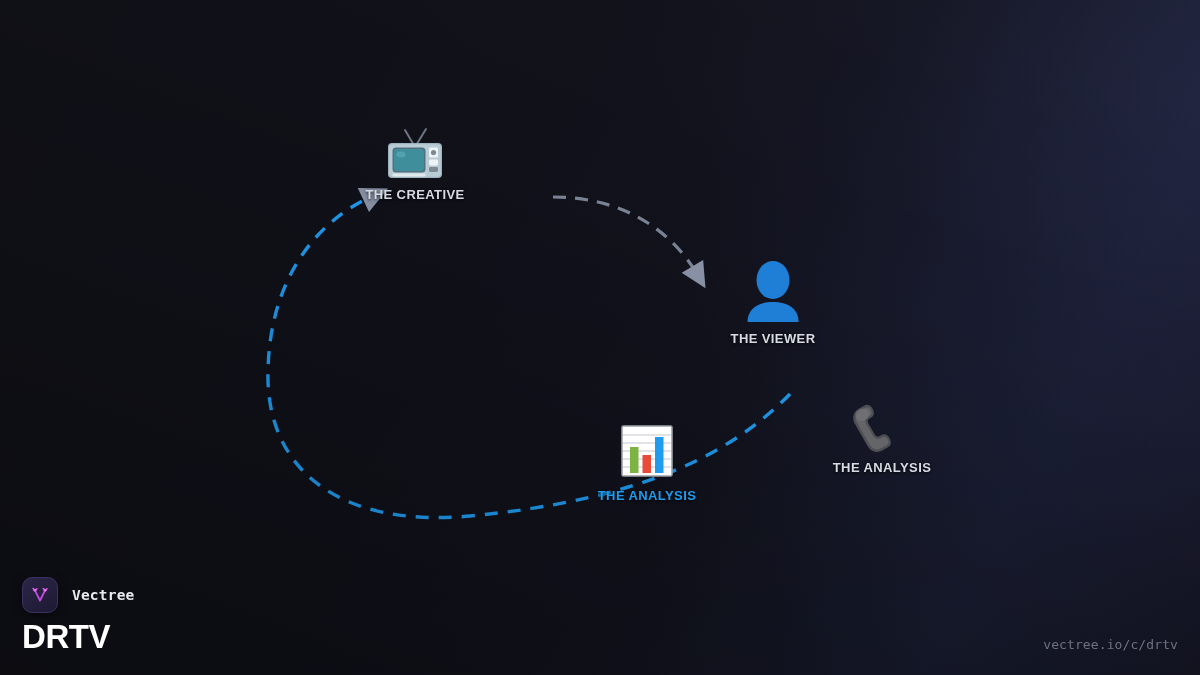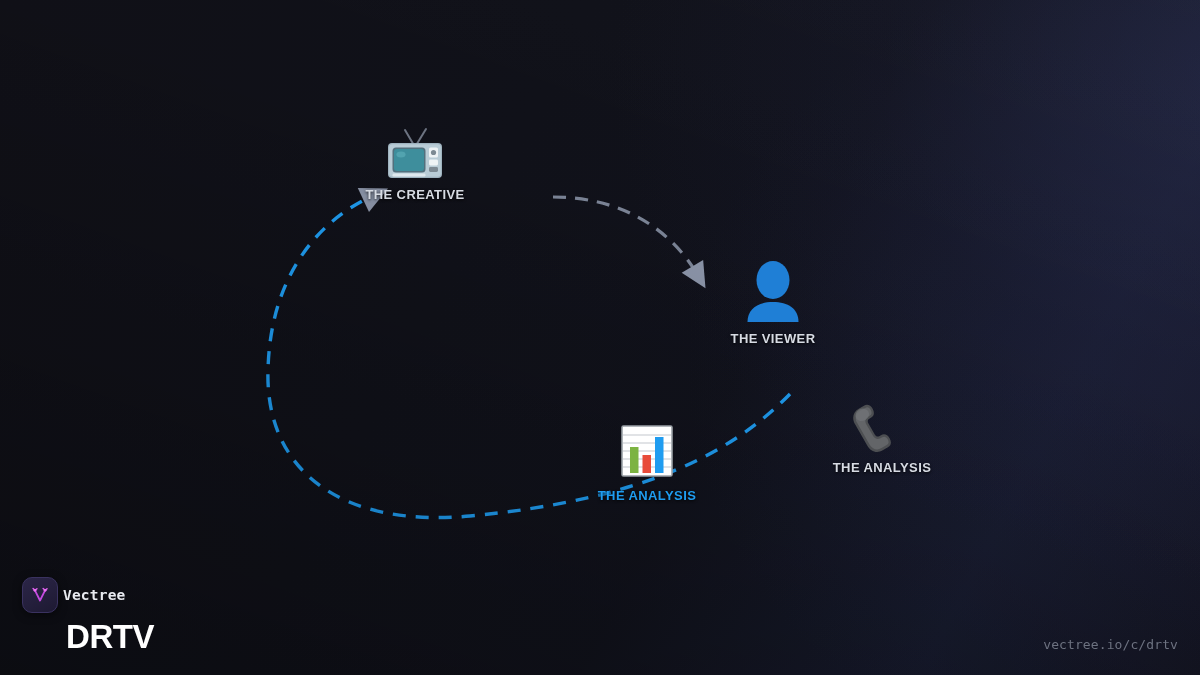--- a/index.html
+++ b/index.html
@@ -73,21 +73,21 @@
   
   #brand {
     position: absolute;
     left: 22px;
     bottom: 20px;
     z-index: 9;
   }
   #brand-row {
     display: flex;
     align-items: center;
-    gap: 5px;
+    gap: 14px;
   }
   #brand-logo {
     width: 34px;
     height: 34px;
     border-radius: 10px;
     background: linear-gradient(150deg, #2b2547 0%, #241f3c 55%, #1d1932 100%);
     border: 1px solid #3a3260;
     display: flex;
     align-items: center;
     justify-content: center;
@@ -100,21 +100,20 @@
     color: #e8eaf0;
     letter-spacing: 0.2px;
   }
   #brand-title {
     margin-top: 6px;
     font-size: 33px;
     font-weight: bold;
     color: #ffffff;
     letter-spacing: -0.4px;
     line-height: 1.1;
-    margin-left: 44px;
   }
   #brand-url {
     position: absolute;
     right: 22px;
     bottom: 23px;
     font-family: "DejaVu Sans Mono", monospace;
     font-size: 13px;
     color: #6d7280;
     letter-spacing: 0.1px;
     z-index: 9;

